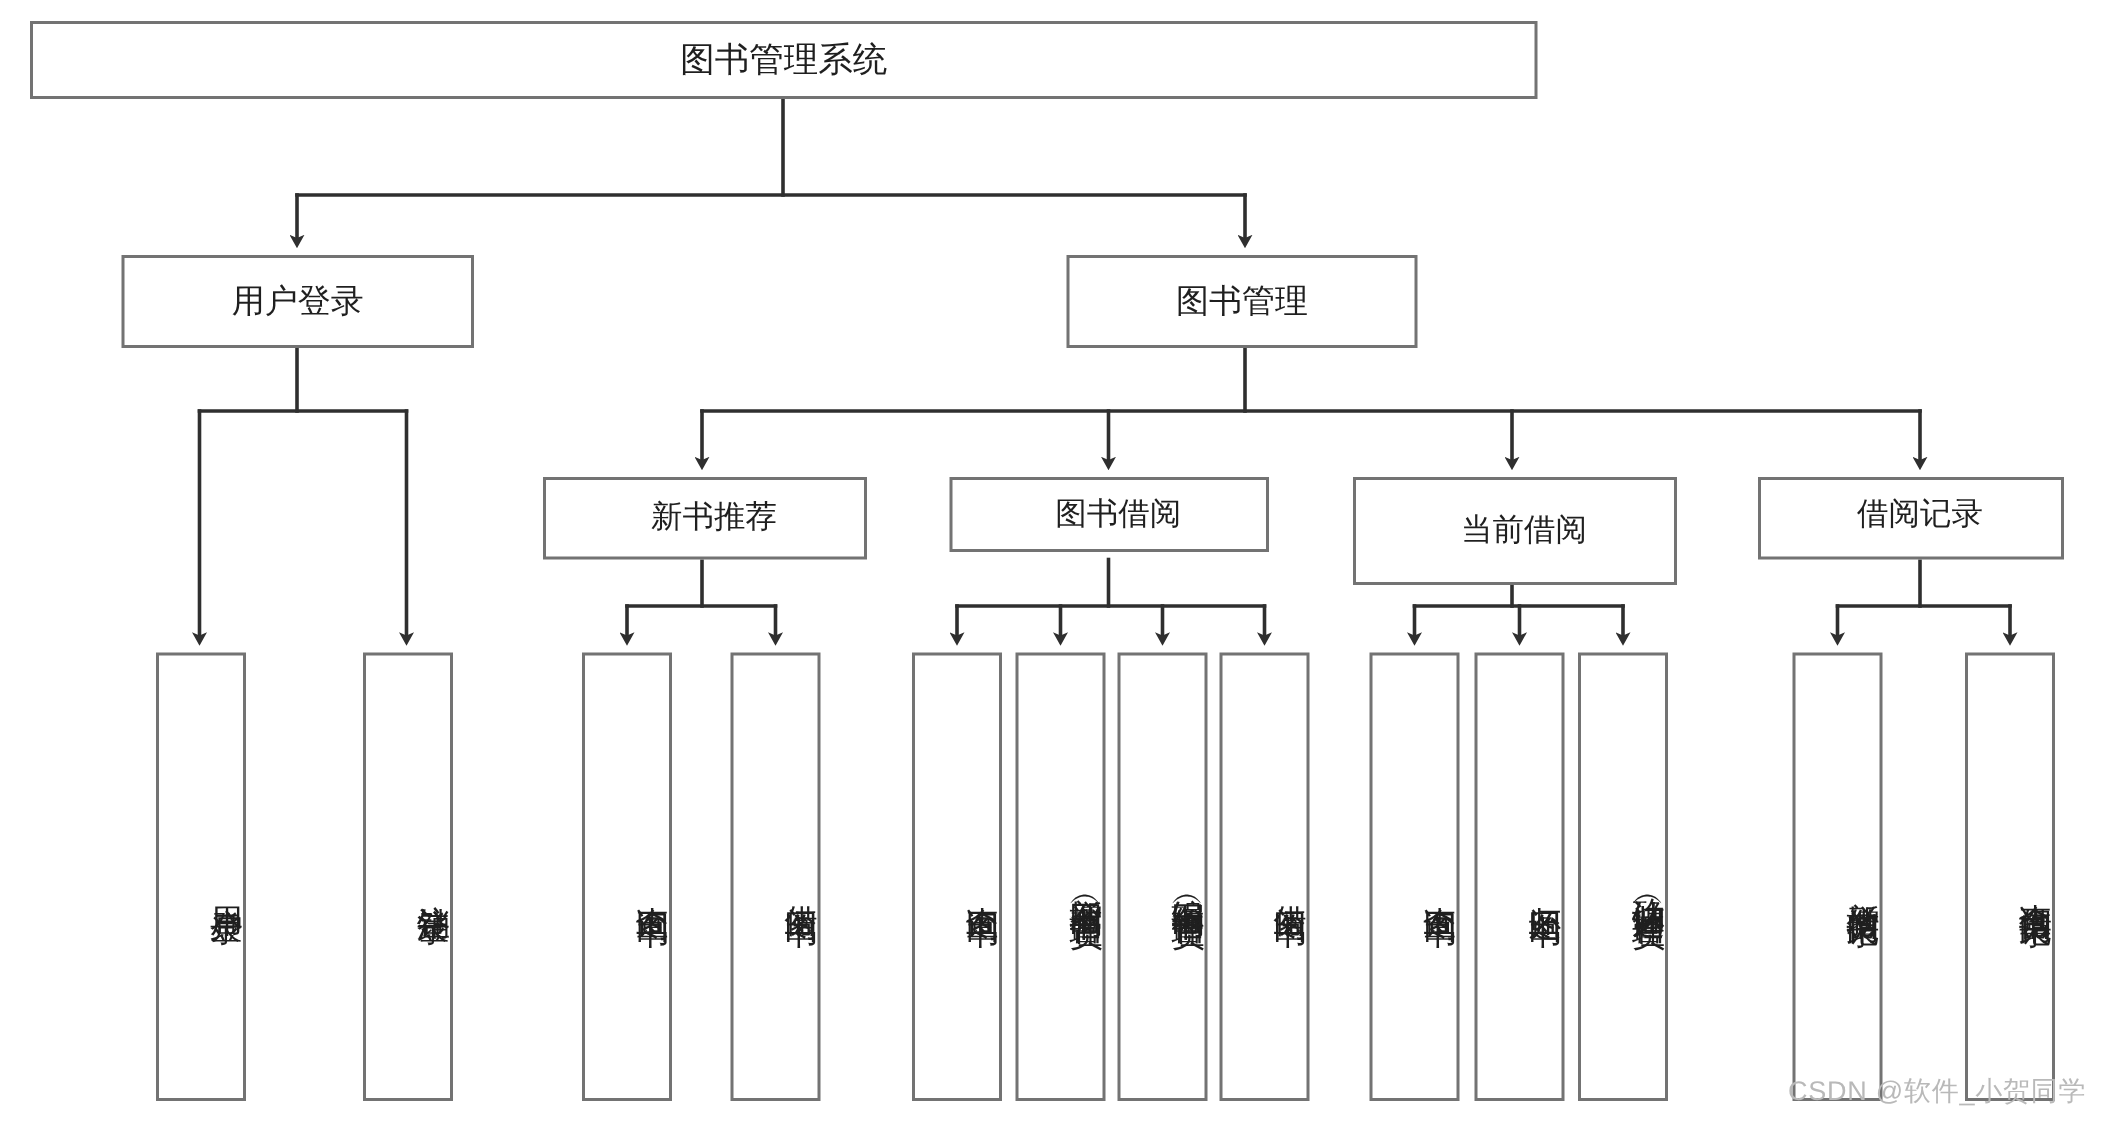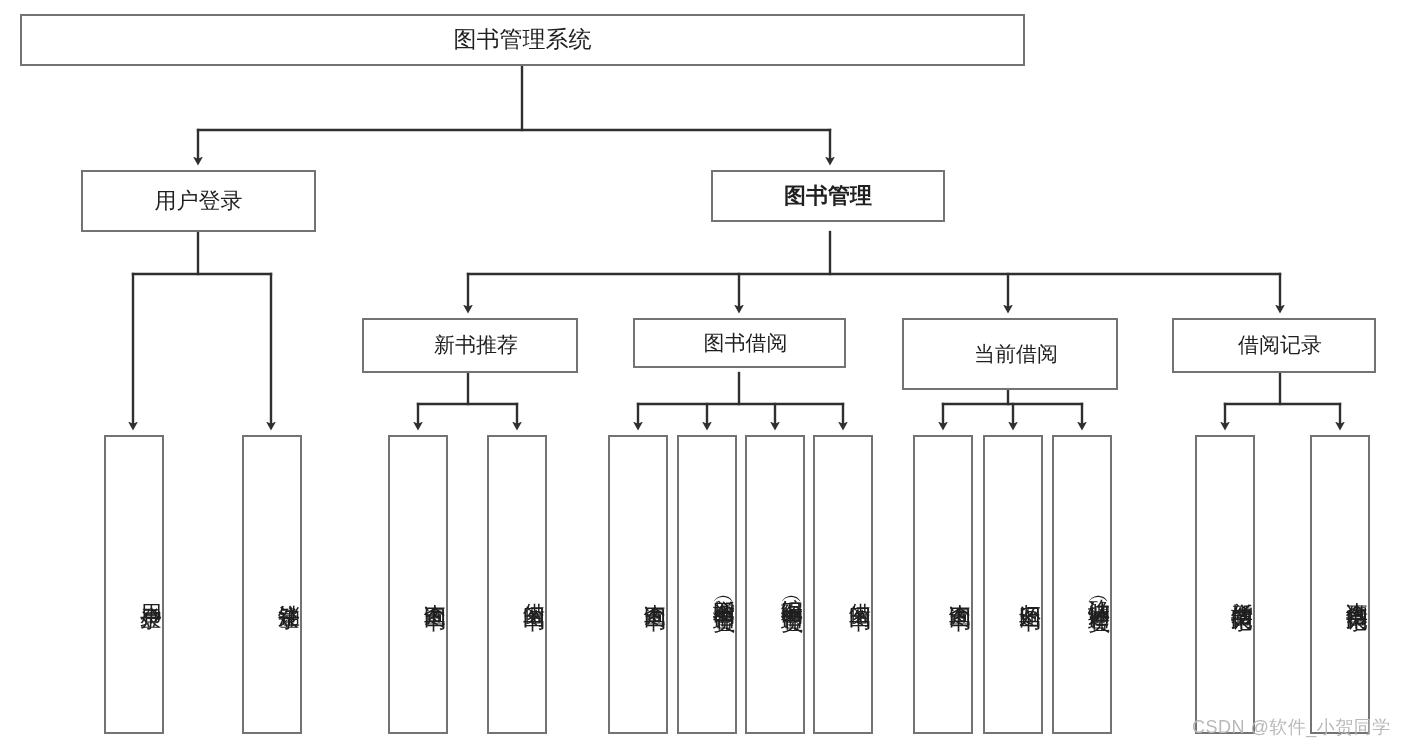--- a/index.html
+++ b/index.html
@@ -132,34 +132,34 @@
     </g>
   </svg>
 
   <div class="node node-root" style="left:20px; top:14px; width:1005px; height:52px;">
     <span>图书管理系统</span>
   </div>
 
   <div class="node node-l1" style="left:81px; top:170px; width:235px; height:62px;">
     <span>用户登录</span>
   </div>
-  <div class="node node-l1" style="left:711px; top:170px; width:234px; height:52px;font-weight:bold;">
+  <div class="node node-l1" style="left:711px; top:170px; width:234px; height:62px;">
     <span>图书管理</span>
   </div>
 
   <div class="node node-l2" style="left:362px; top:318px; width:216px; height:55px;">
     <span>新书推荐</span>
   </div>
   <div class="node node-l2" style="left:633px; top:318px; width:213px; height:50px;">
     <span>图书借阅</span>
   </div>
   <div class="node node-l2" style="left:902px; top:318px; width:216px; height:72px;">
     <span>当前借阅</span>
   </div>
-  <div class="node node-l2" style="left:1172px; top:318px; width:204px; height:55px;">
+  <div class="node node-l2" style="left:1172px; top:318px; width:204px; height:55px;font-family:Liberation Mono, monospace;">
     <span>借阅记录</span>
   </div>
 
   <div class="node node-leaf" style="left:104px; top:435px; width:60px; height:299px;">
     <span class="leaf-text">用户登录</span>
   </div>
   <div class="node node-leaf" style="left:242px; top:435px; width:60px; height:299px;">
     <span class="leaf-text">注销登录</span>
   </div>
 

